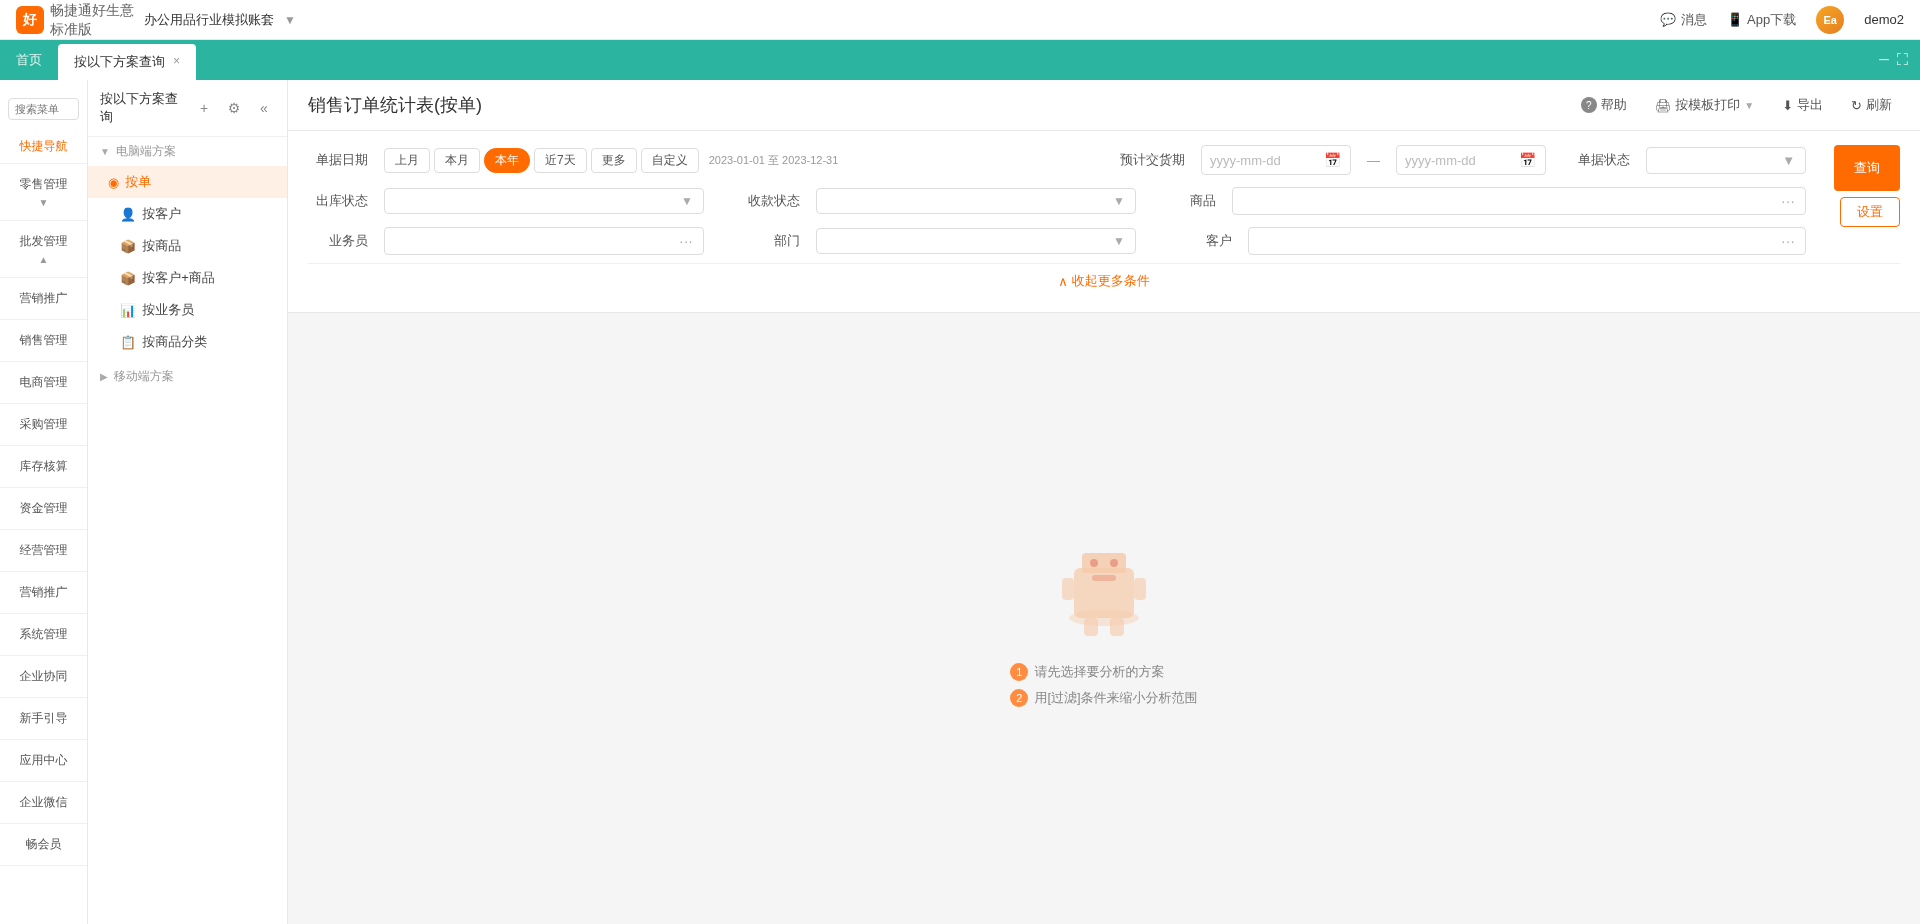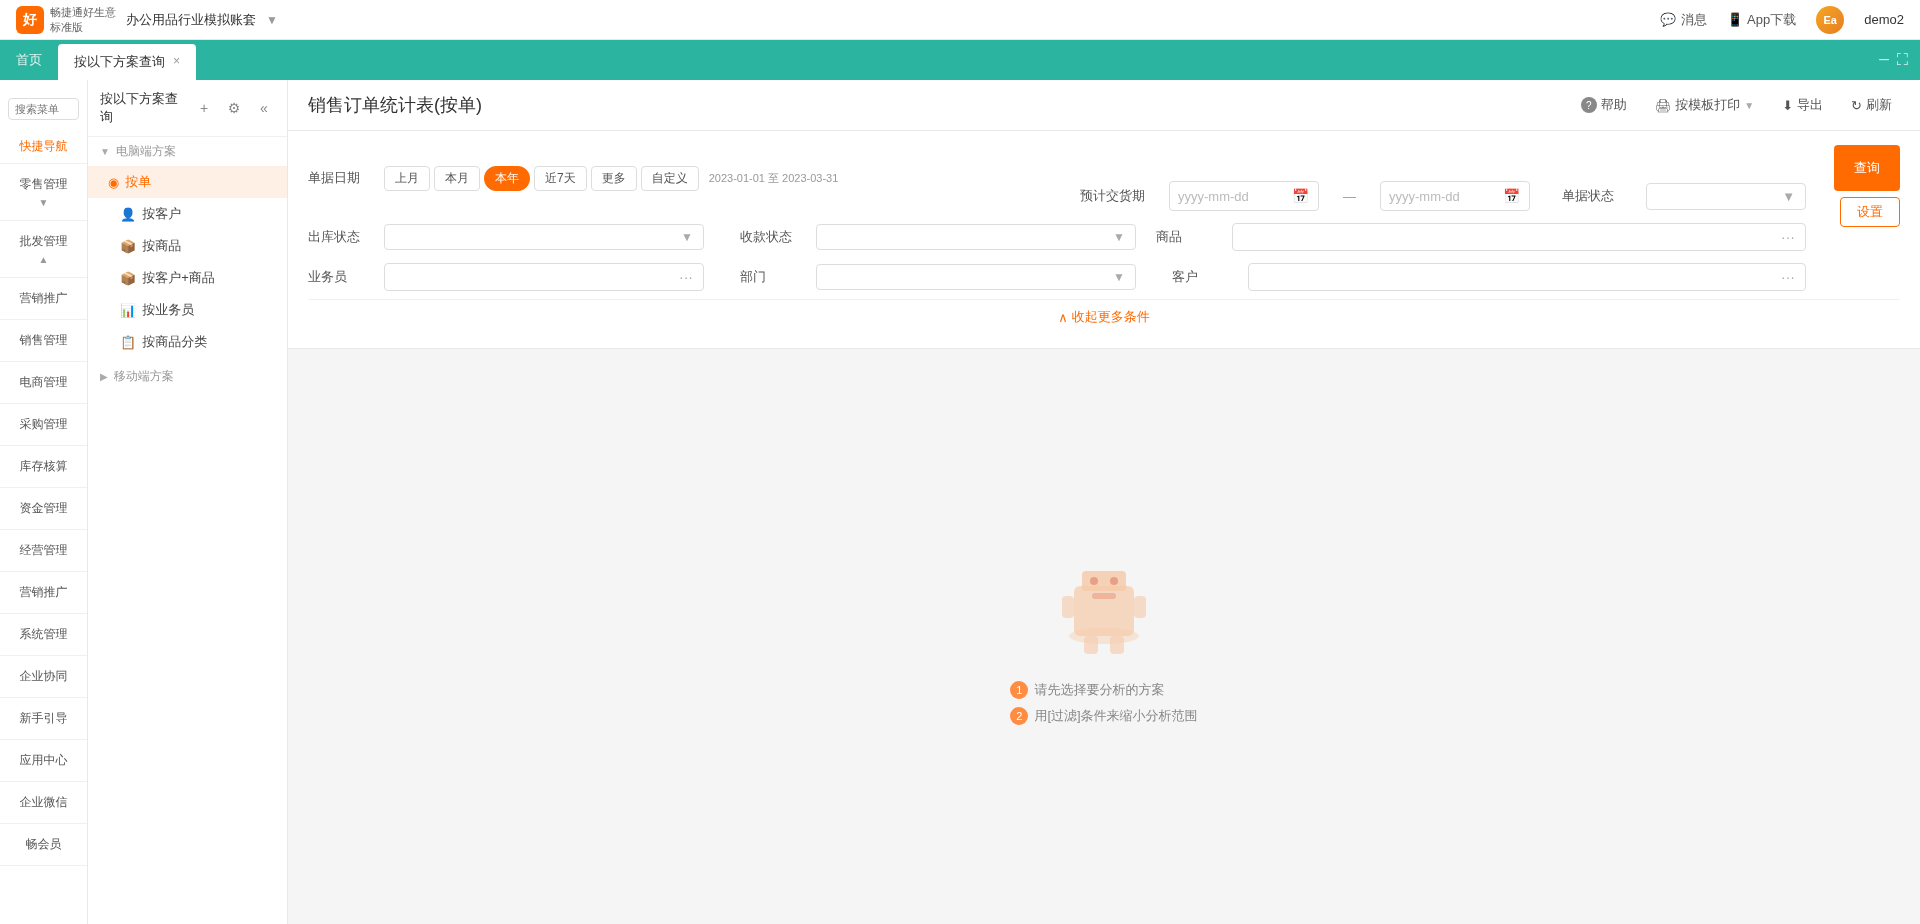--- a/index.html
+++ b/index.html
@@ -12,21 +12,21 @@
       display: flex;
       align-items: center;
       justify-content: space-between;
       padding: 0 16px;
       border-bottom: 1px solid #e8e8e8;
       flex-shrink: 0;
     }
     .top-header-left { display: flex; align-items: center; gap: 10px; }
     .logo-area { display: flex; align-items: center; gap: 6px; }
     .logo-icon { width: 28px; height: 28px; background: #ff6b00; border-radius: 6px; display: flex; align-items: center; justify-content: center; color: #fff; font-size: 14px; font-weight: bold; }
-    .logo-text { font-size: 11px; color: #666; line-height: 1.3; }
+    .logo-text { font-size: 14px; color: #666; line-height: 1.3; }
     .breadcrumb-title { font-size: 13px; color: #333; }
     .breadcrumb-arrow { color: #999; font-size: 12px; }
     .top-header-right { display: flex; align-items: center; gap: 20px; }
     .header-action { display: flex; align-items: center; gap: 4px; color: #555; font-size: 13px; cursor: pointer; }
     .user-avatar { width: 28px; height: 28px; border-radius: 50%; background: linear-gradient(135deg, #f5a623, #e67e22); display: flex; align-items: center; justify-content: center; color: #fff; font-size: 11px; font-weight: bold; }
 
     
     .tab-bar {
       height: 40px;
       background: #2bb5a0;
@@ -179,21 +179,21 @@
       border-bottom: 1px solid #e8e8e8;
       flex-shrink: 0;
     }
     .filter-row {
       display: flex;
       align-items: center;
       gap: 16px;
       margin-bottom: 12px;
     }
     .filter-row:last-child { margin-bottom: 0; }
-    .filter-label { font-size: 13px; color: #555; white-space: nowrap; min-width: 60px; }
+    .filter-label { font-size: 13px; color: #555; white-space: nowrap; min-width: 60px; text-align: right; }
     .date-btns { display: flex; align-items: center; gap: 4px; }
     .date-btn {
       padding: 3px 10px;
       border-radius: 4px;
       font-size: 12px;
       cursor: pointer;
       border: 1px solid #ddd;
       background: #fff;
       color: #555;
     }
@@ -473,23 +473,23 @@
 
               <div class="filter-row">
                 <span class="filter-label">单据日期</span>
                 <div class="date-btns">
                   <button class="date-btn">上月</button>
                   <button class="date-btn">本月</button>
                   <button class="date-btn active">本年</button>
                   <button class="date-btn">近7天</button>
                   <button class="date-btn">更多</button>
                   <button class="date-btn">自定义</button>
-                  <span class="date-range">2023-01-01 至 2023-03-31</span>
-                </div>
-                <div style="display:flex; align-items:center; gap:24px; margin-left: auto; margin-top: 36px;">
+                  <span class="date-range">2023-01-01 至 2023-12-31</span>
+                </div>
+                <div style="display:flex; align-items:center; gap:16px; margin-left: auto;">
                   <span class="filter-label">预计交货期</span>
                   <div class="date-input" style="min-width:150px;">
                     <span style="color:#bbb;">yyyy-mm-dd</span>
                     <span class="cal-icon">📅</span>
                   </div>
                   <span class="date-separator">—</span>
                   <div class="date-input" style="min-width:150px;">
                     <span style="color:#bbb;">yyyy-mm-dd</span>
                     <span class="cal-icon">📅</span>
                   </div>

